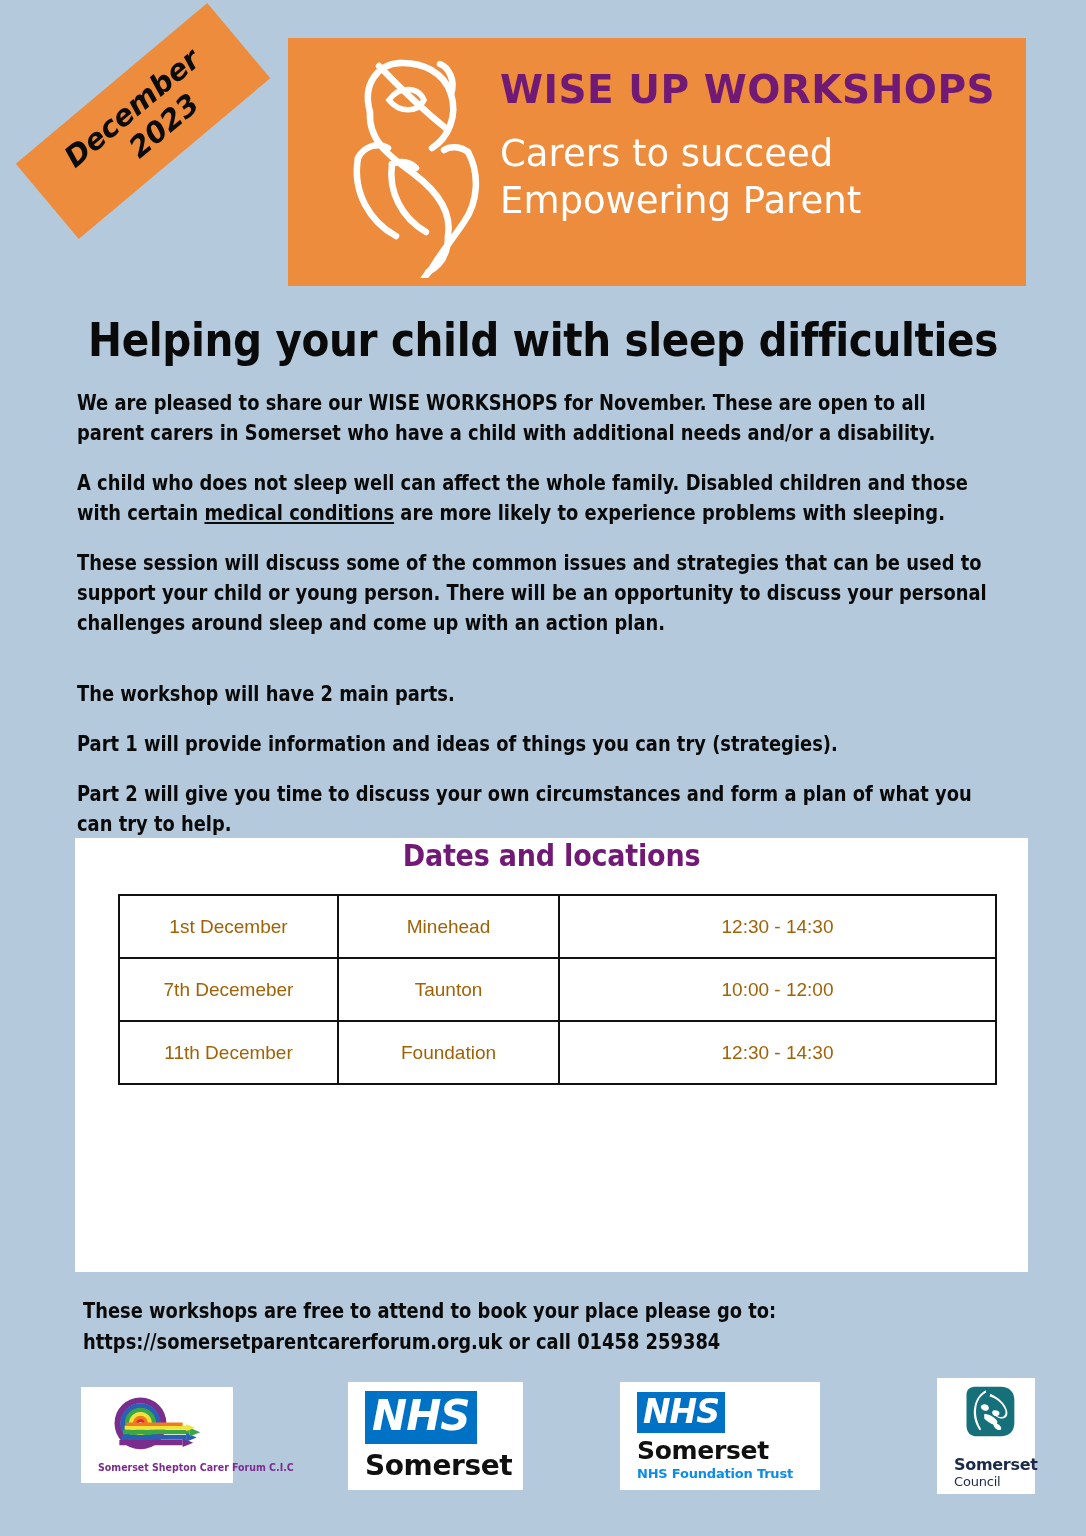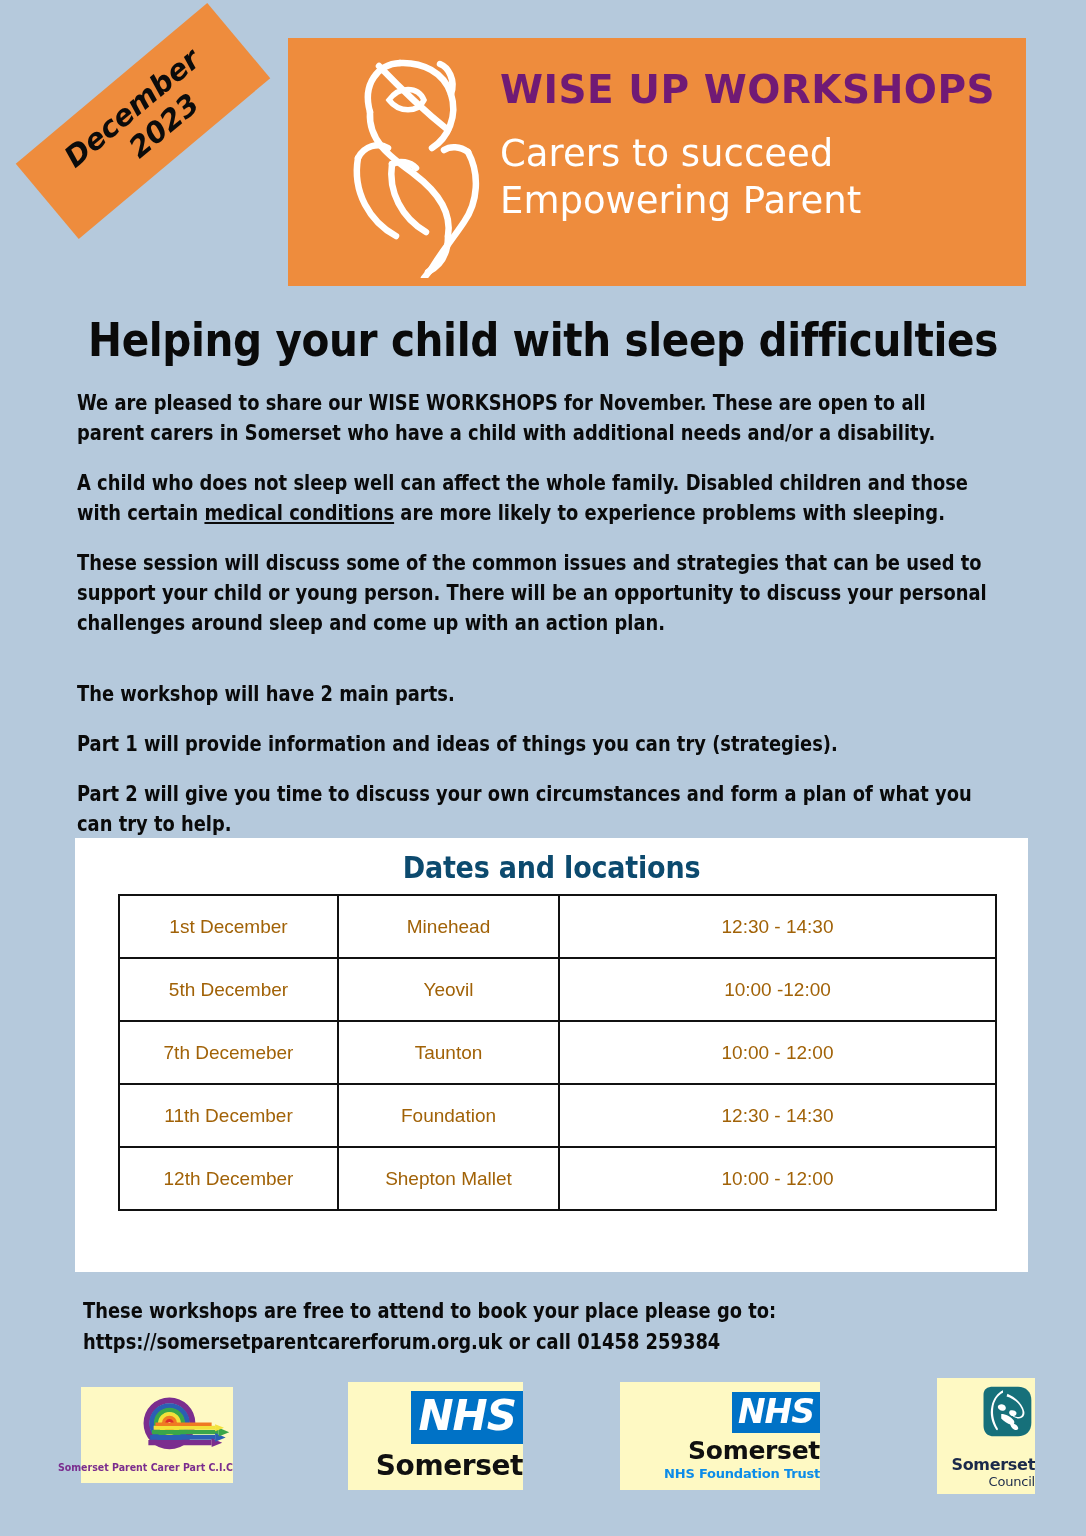--- a/index.html
+++ b/index.html
@@ -122,22 +122,22 @@
     top: 838px;
     width: 953px;
     height: 434px;
     background: #ffffff;
   }
   .table-heading {
     text-align: center;
     font-family: "DejaVu Sans Condensed", "Liberation Sans Narrow", "Liberation Sans", sans-serif;
     font-weight: 700;
     font-size: 30px;
-    color: #0c4a6e;
-    padding-top: 12px;
+    color: #701a75;
+    padding-top: 0;
     letter-spacing: -0.2px;
   }
   table.dates {
     position: absolute;
     left: 43px;
     top: 56px;
     width: 865px;
     border-collapse: collapse;
     table-layout: fixed;
   }
@@ -174,26 +174,27 @@
   
   .logo-row {
     position: absolute;
     left: 0;
     top: 1382px;
     width: 1086px;
     height: 120px;
   }
   .logo-box {
     position: absolute;
-    background: #fef9c3;
+    background: #ffffff;
     display: flex;
     flex-direction: column;
-    align-items: flex-end;
+    align-items: flex-start;
     justify-content: center;
     box-sizing: border-box;
+    padding-left: 17px;
   }
   .lb-spcf     { left: 81px;  top: 5px;  width: 152px; height: 96px; }
   .lb-nhs1     { left: 348px; top: 0px;  width: 175px; height: 108px; }
   .lb-nhs2     { left: 620px; top: 0px;  width: 200px; height: 108px; }
   .lb-council  { left: 937px; top: -4px; width: 98px;  height: 116px; }
 
   .nhs-badge {
     background: #0072c6;
     color: #ffffff;
     font-family: "DejaVu Sans", sans-serif;
@@ -311,38 +312,28 @@
 <div class="table-panel">
   <div class="table-heading">Dates and locations</div>
   <table class="dates">
     <tbody>
       <tr>
         <td class="c-date">1st December</td>
         <td class="c-place">Minehead</td>
         <td class="c-time">12:30 - 14:30</td>
       </tr>
       <tr>
-        <td class="c-date">5th December</td>
-        <td class="c-place">Yeovil</td>
-        <td class="c-time">10:00 -12:00</td>
-      </tr>
-      <tr>
         <td class="c-date">7th Decemeber</td>
         <td class="c-place">Taunton</td>
         <td class="c-time">10:00 - 12:00</td>
       </tr>
       <tr>
         <td class="c-date">11th December</td>
         <td class="c-place">Foundation</td>
         <td class="c-time">12:30 - 14:30</td>
-      </tr>
-      <tr>
-        <td class="c-date">12th December</td>
-        <td class="c-place">Shepton Mallet</td>
-        <td class="c-time">10:00 - 12:00</td>
       </tr>
     </tbody>
   </table>
 </div>
 
 <div class="booking">
   <div>These workshops are free to attend to book your place please go to:</div>
   <div>https://somersetparentcarerforum.org.uk or call 01458 259384</div>
 </div>
 
@@ -367,21 +358,21 @@
           <path d="M32 31 L96 31" stroke="#ef7a22" stroke-width="4"></path>
         </g>
         <g>
           <polygon points="96,47 108,52 96,57" fill="#7b2d8e"></polygon>
           <polygon points="100,41 112,46 100,51" fill="#2b5fb4"></polygon>
           <polygon points="104,35 116,40 104,45" fill="#3aa64a"></polygon>
           <polygon points="100,31 110,35 100,39" fill="#f2e23a"></polygon>
         </g>
       </svg>
     </div>
-    <div class="spcf-caption">Somerset Parent Carer Part C.I.C</div>
+    <div class="spcf-caption">Somerset Shepton Carer Forum C.I.C</div>
   </div>
 
   <div class="logo-box lb-nhs1">
     <div class="nhs-badge nhs1-badge">NHS</div>
     <div class="nhs1-word">Somerset</div>
   </div>
 
   <div class="logo-box lb-nhs2">
     <div class="nhs-badge nhs2-badge">NHS</div>
     <div class="nhs2-word">Somerset</div>

